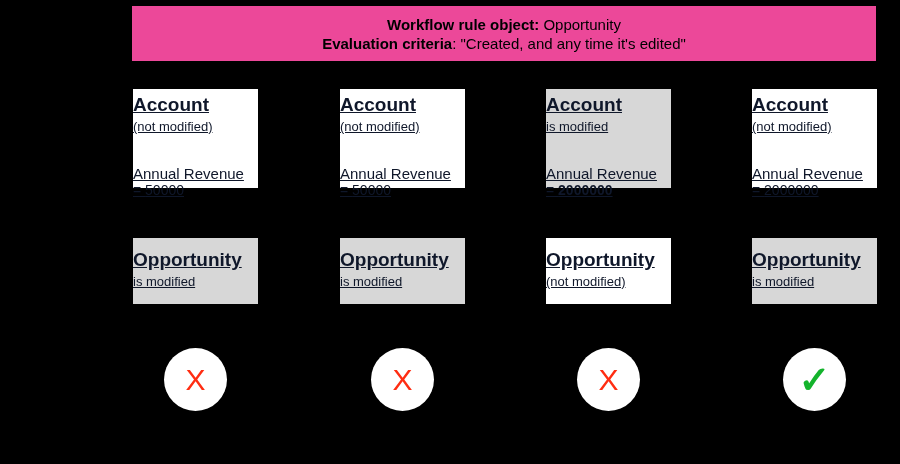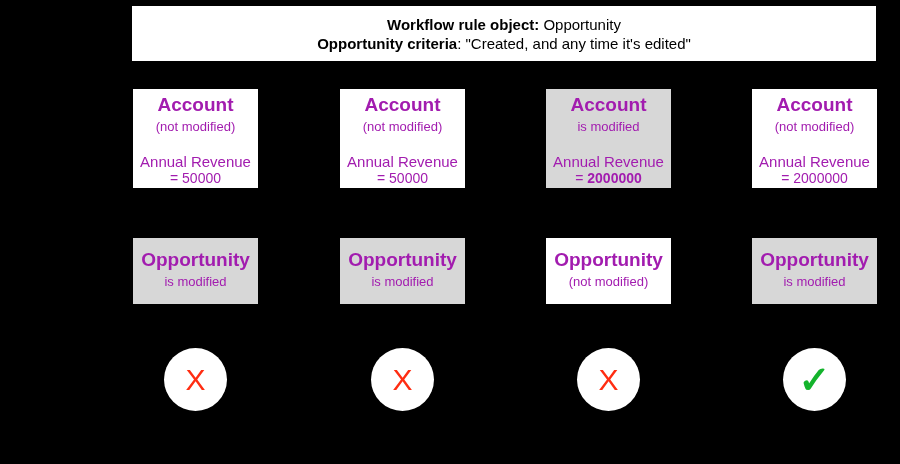--- a/index.html
+++ b/index.html
@@ -8,42 +8,42 @@
     background: #000000;
     font-family: "Liberation Sans", sans-serif;
     position: relative;
     overflow: hidden;
   }
   .stage { position: absolute; inset: 0; }
 
   
   .header-box {
     position: absolute; left: 131px; top: 5px; width: 746px; height: 57px;
-    background: #ffffff; border: 1px solid #000; box-sizing: border-box;
+    background: #ec4899; border: 1px solid #000; box-sizing: border-box;
     display: flex; flex-direction: column; justify-content: center; align-items: center;
     color: #000; font-size: 15px; line-height: 19px; text-align: center;
   }
   .header-line b { font-weight: bold; }
 
   
   .box {
     position: absolute; box-sizing: border-box; width: 129px;
-    background: #ffffff; border: 2px solid #000; color: #a21caf; text-align: center;
+    background: #ffffff; border: 2px solid #000; color: #0f172a;  text-decoration: underline;
   }
   .box.gray { background: var(--box-highlight-gray, #d7d7d7); }
   .account { top: 87px; height: 103px; padding-top: 5px; }
   .opportunity {
     top: 236px; height: 70px;
     display: flex; flex-direction: column; justify-content: center;
   }
   .col1 { left: 131px; } .col2 { left: 338px; } .col3 { left: 544px; } .col4 { left: 750px; }
 
   .box-title  { font-size: 19px; font-weight: bold; line-height: 22px; }
   .box-status { font-size: 13px; line-height: 22px; }
-  .revenue-label { font-size: 15px; line-height: 17px; margin-top: 15px; }
+  .revenue-label { font-size: 15px; line-height: 17px; margin-top: 27px; }
   .revenue-value { font-size: 14px; line-height: 17px; }
   .revenue-value .bold { font-weight: bold; }
 
   
   .result-circle {
     position: absolute; top: 348px; width: 63px; height: 63px;
     background: #ffffff; border-radius: 50%;
     display: flex; align-items: center; justify-content: center;
   }
   .rc1 { left: 164px; } .rc2 { left: 371px; } .rc3 { left: 577px; } .rc4 { left: 783px; }
@@ -56,21 +56,21 @@
     font-size: 38px; line-height: 38px; font-weight: bold;
   }
 </style>
 </head>
 <body>
 
 <div class="stage">
 
   <div class="header-box">
     <div class="header-line"><b>Workflow rule object:</b><span> Opportunity</span></div>
-    <div class="header-line"><b>Opportunity criteria</b><span>: "Created, and any time it's edited"</span></div>
+    <div class="header-line"><b>Evaluation criteria</b><span>: "Created, and any time it's edited"</span></div>
   </div>
 
   <div class="box account col1">
     <div class="box-title">Account</div>
     <div class="box-status">(not modified)</div>
     <div class="revenue-label">Annual Revenue</div>
     <div class="revenue-value"><span>= </span><span>50000</span></div>
   </div>
   <div class="box opportunity col1 gray">
     <div class="box-title">Opportunity</div>

